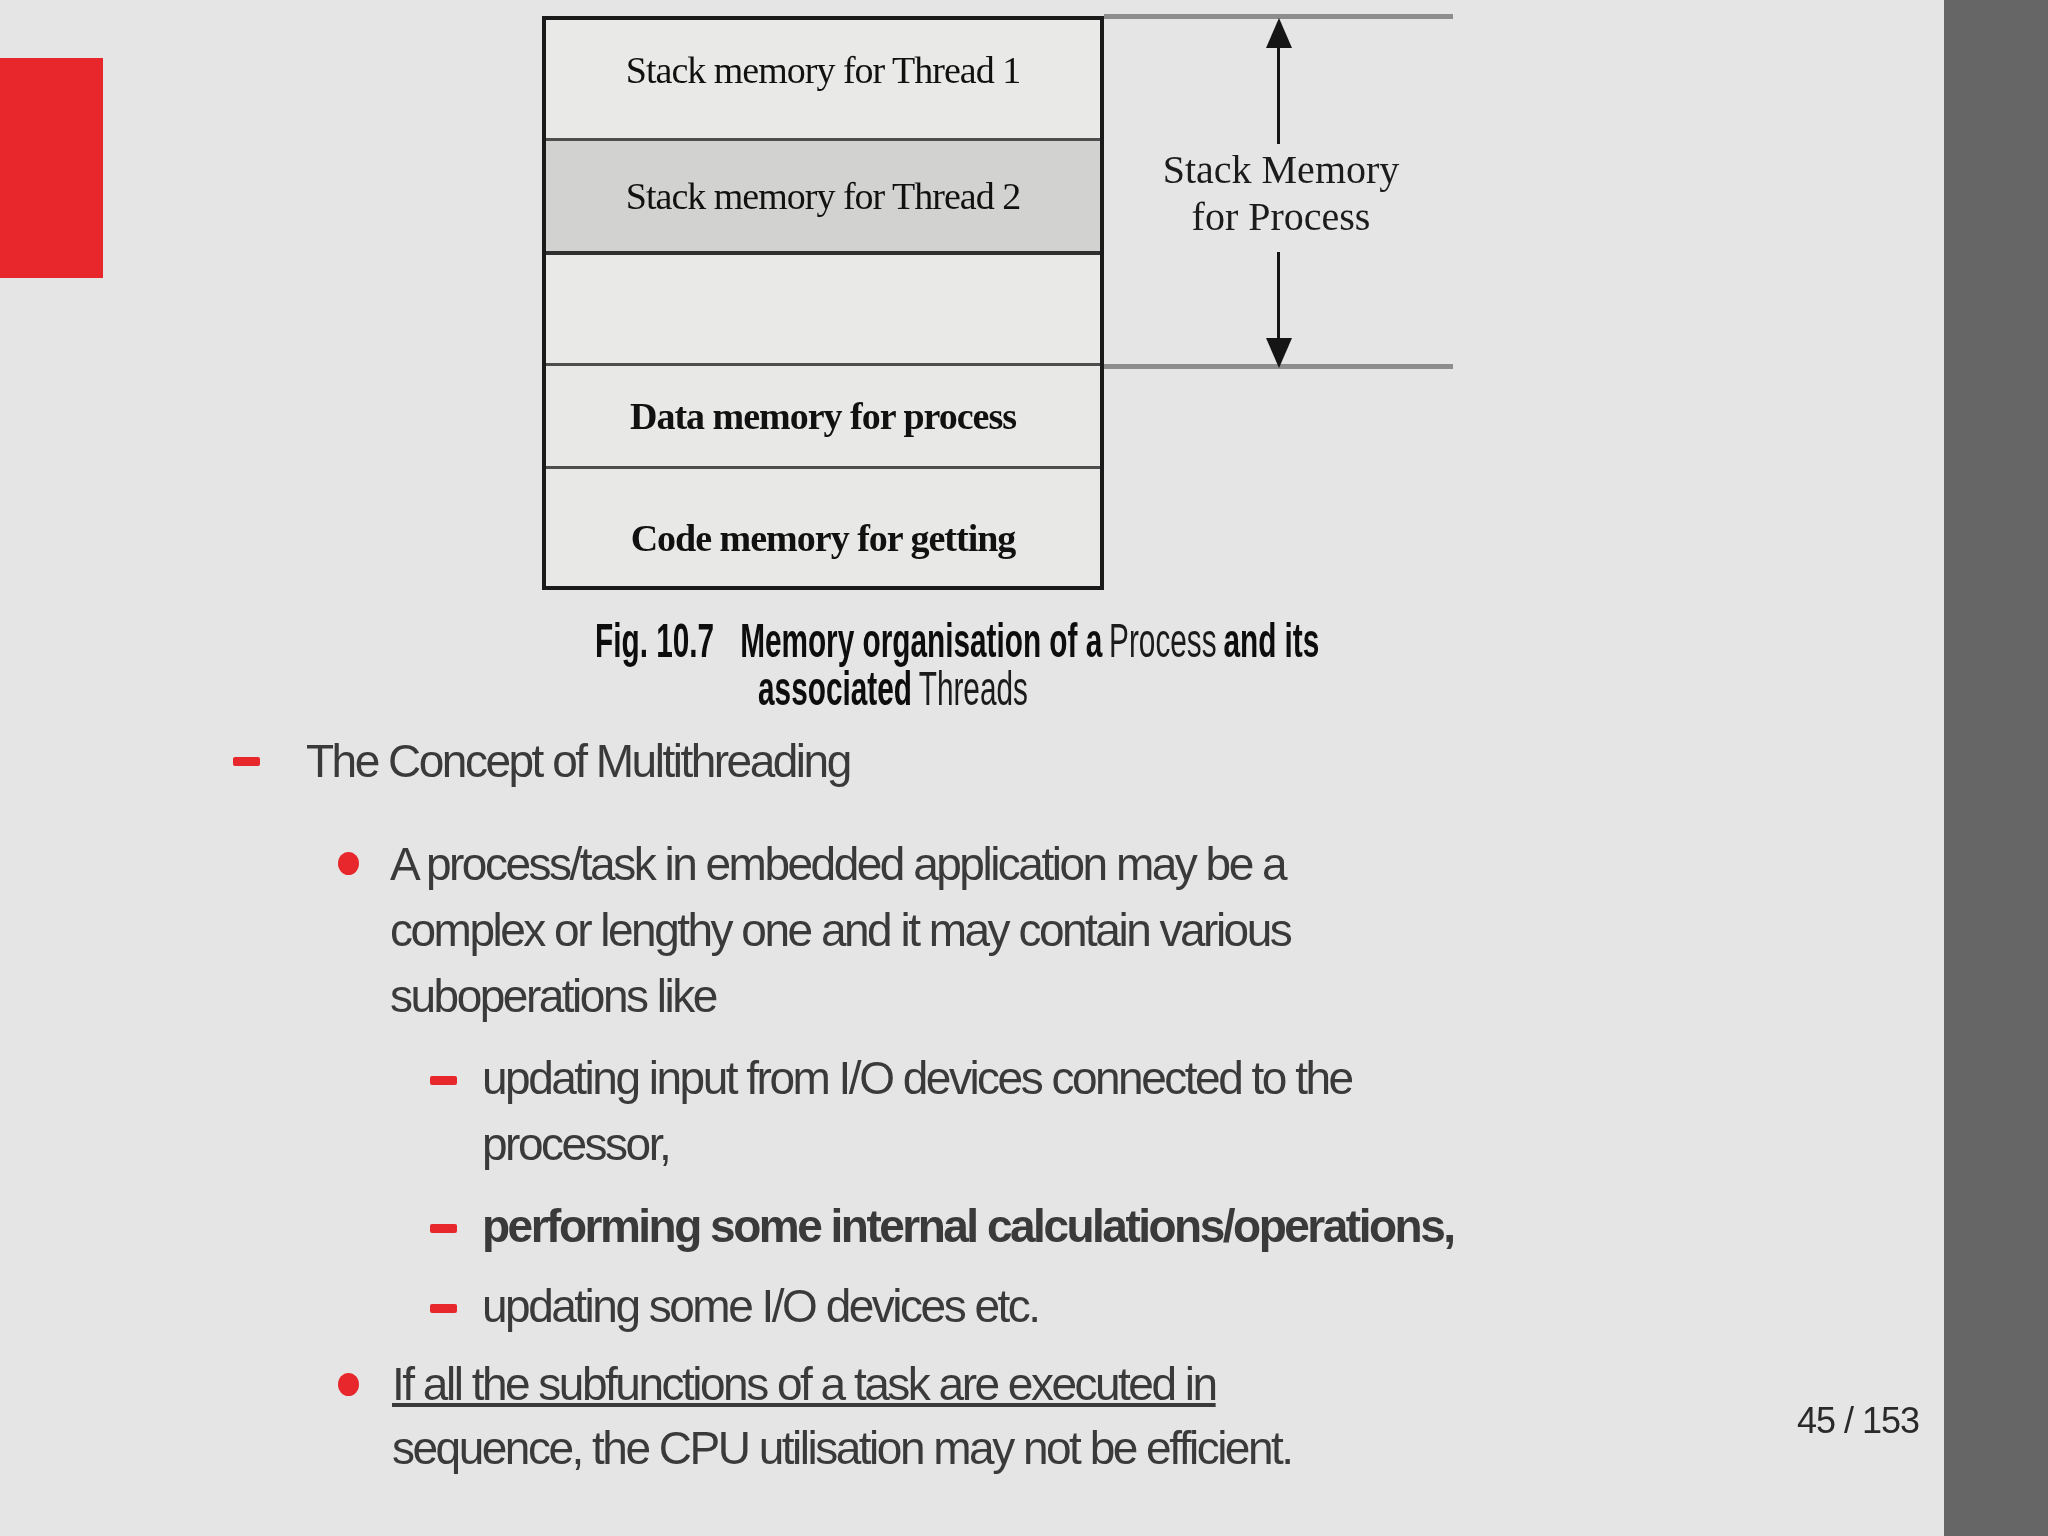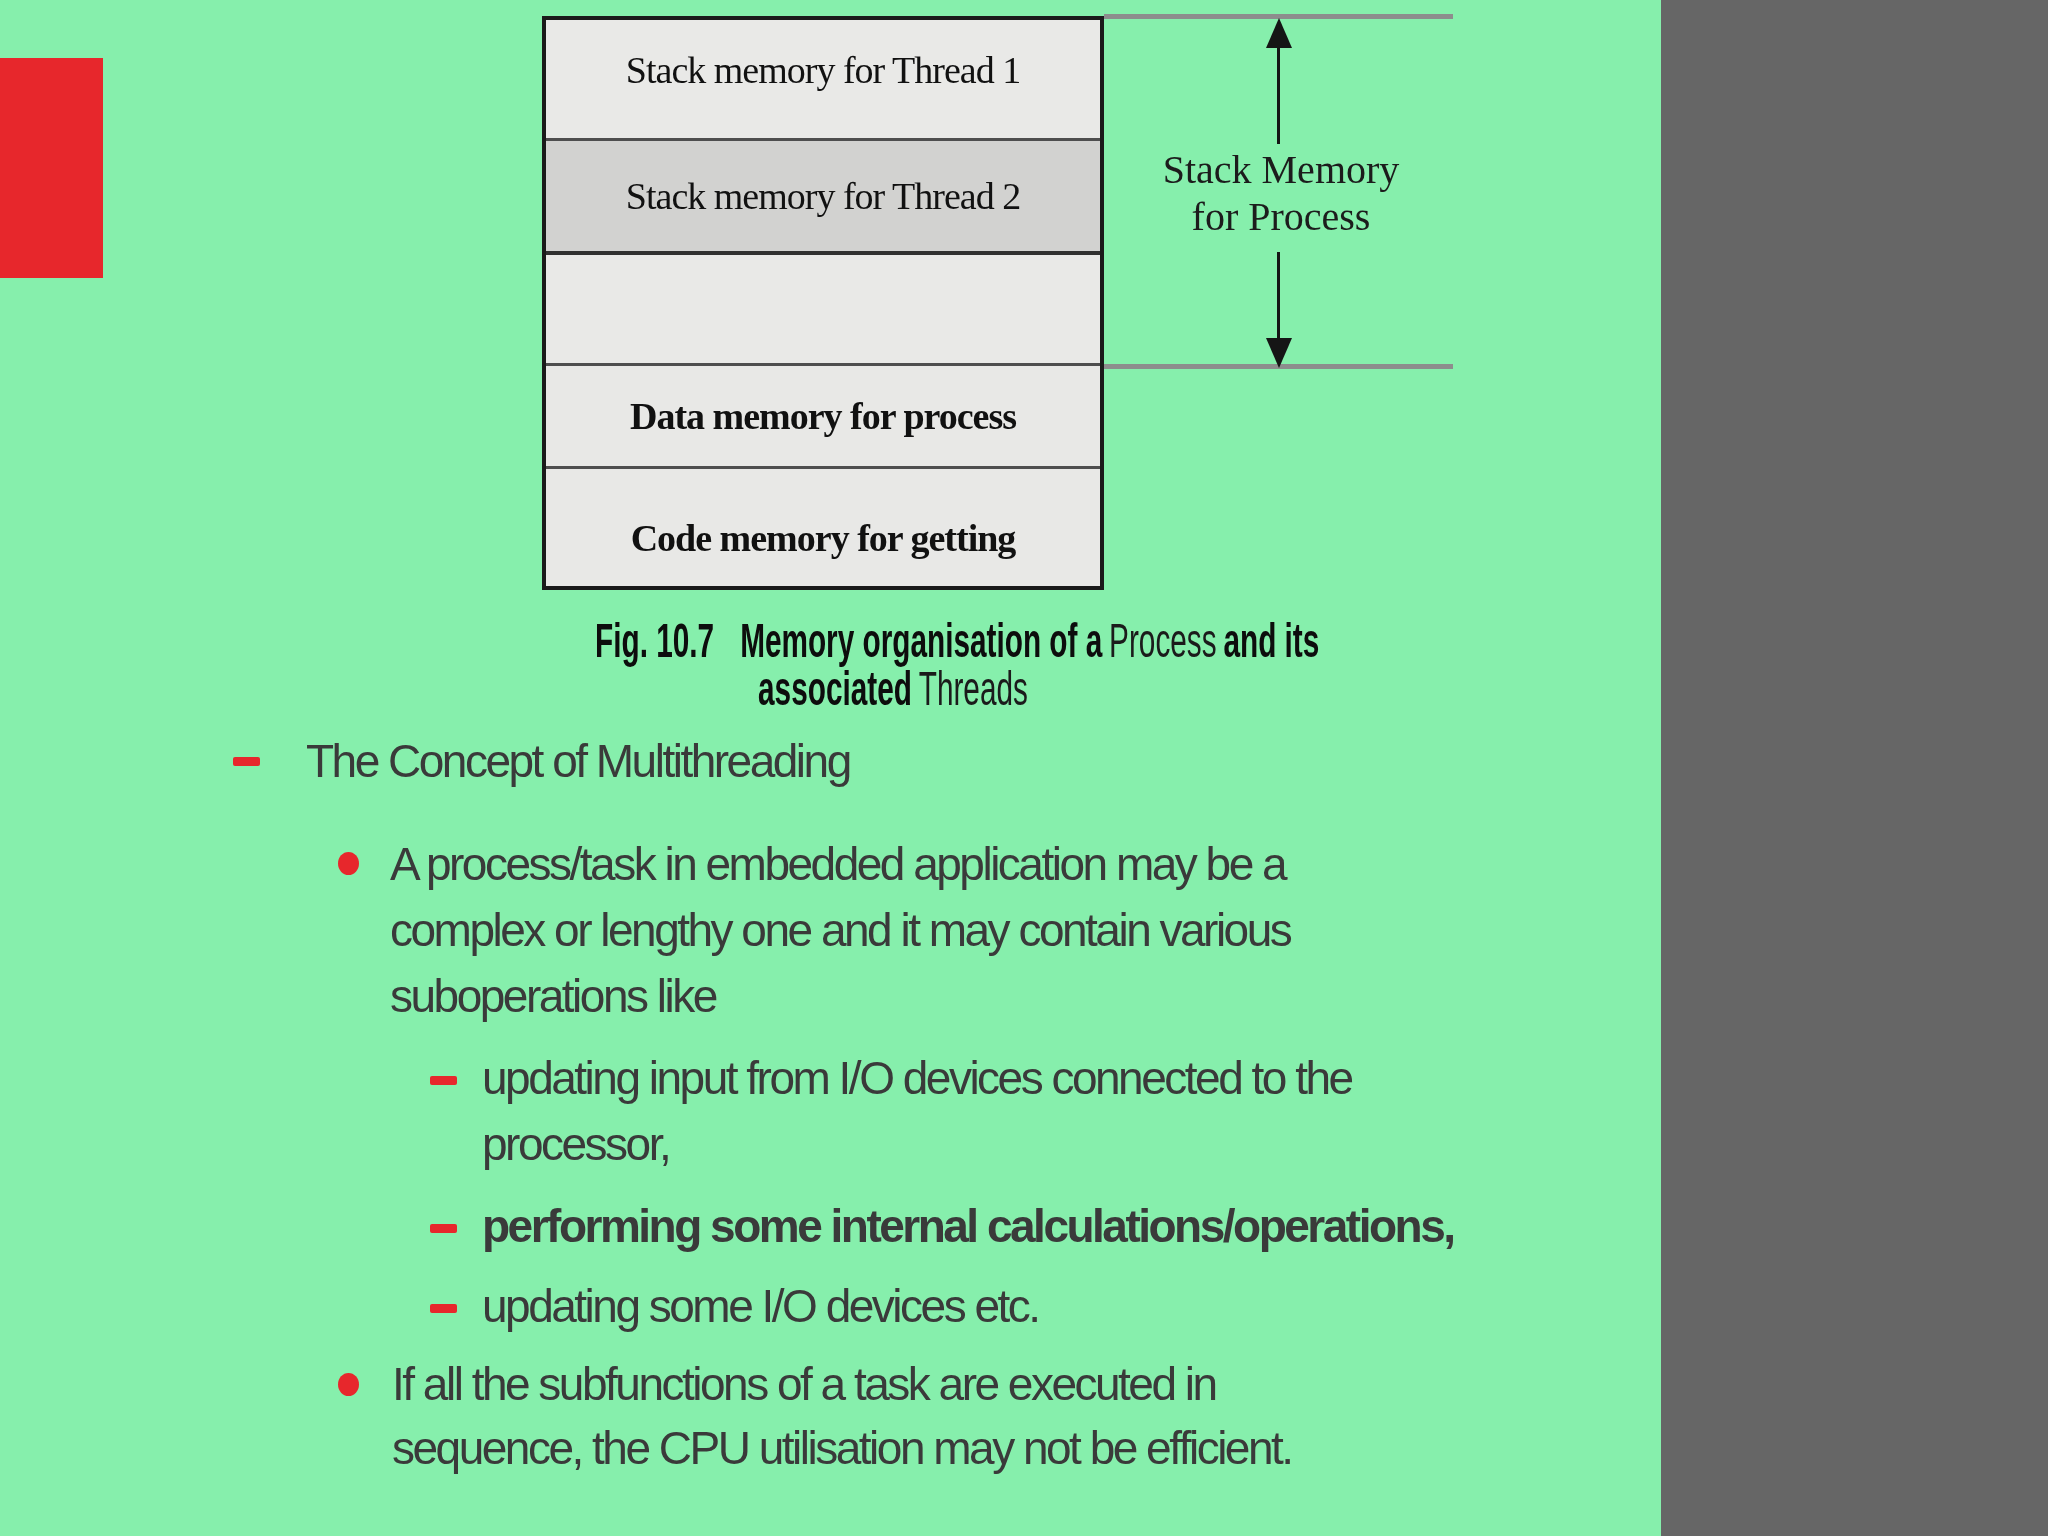--- a/index.html
+++ b/index.html
@@ -1,19 +1,19 @@
 <!DOCTYPE html>
 <html style="--accent: #e7272c;"><head>
 <meta charset="utf-8">
 <style>
   html,body{margin:0;padding:0;background:#666;}
   #slide{
     position:relative;
-    width:1661px;height:1536px;
-    background:#86efac;
+    width:1944px;height:1536px;
+    background:#e5e5e5;
     overflow:hidden;
     font-family:"Liberation Sans",sans-serif;
   }
   
   .red-block{
     position:absolute;left:0;top:58px;width:103px;height:220px;
     background:var(--accent,#e7272c);
   }
   
   .mem-box{
@@ -141,18 +141,18 @@
   <div class="t" style="left:482px;top:1045px;">updating input from I/O devices connected to the</div>
   <div class="t" style="left:482px;top:1111px;">processor,</div>
 
   <div class="dash dash-s2"></div>
   <div class="t" style="left:482px;top:1193px;font-weight:bold;">performing some internal calculations/operations,</div>
 
   <div class="dash dash-s3"></div>
   <div class="t" style="left:482px;top:1273px;">updating some I/O devices etc.</div>
 
   <div class="dot dot-b2"></div>
-  <div class="t" style="left:392px;top:1351px;">If all the subfunctions of a task are executed in</div>
+  <div class="t" style="left:392px;top:1351px;text-decoration:underline;">If all the subfunctions of a task are executed in</div>
   <div class="t" style="left:392px;top:1415px;">sequence, the CPU utilisation may not be efficient.</div>
 
   <div class="page-num">45 / 153</div>
 
 </div>
 
 </body></html>

